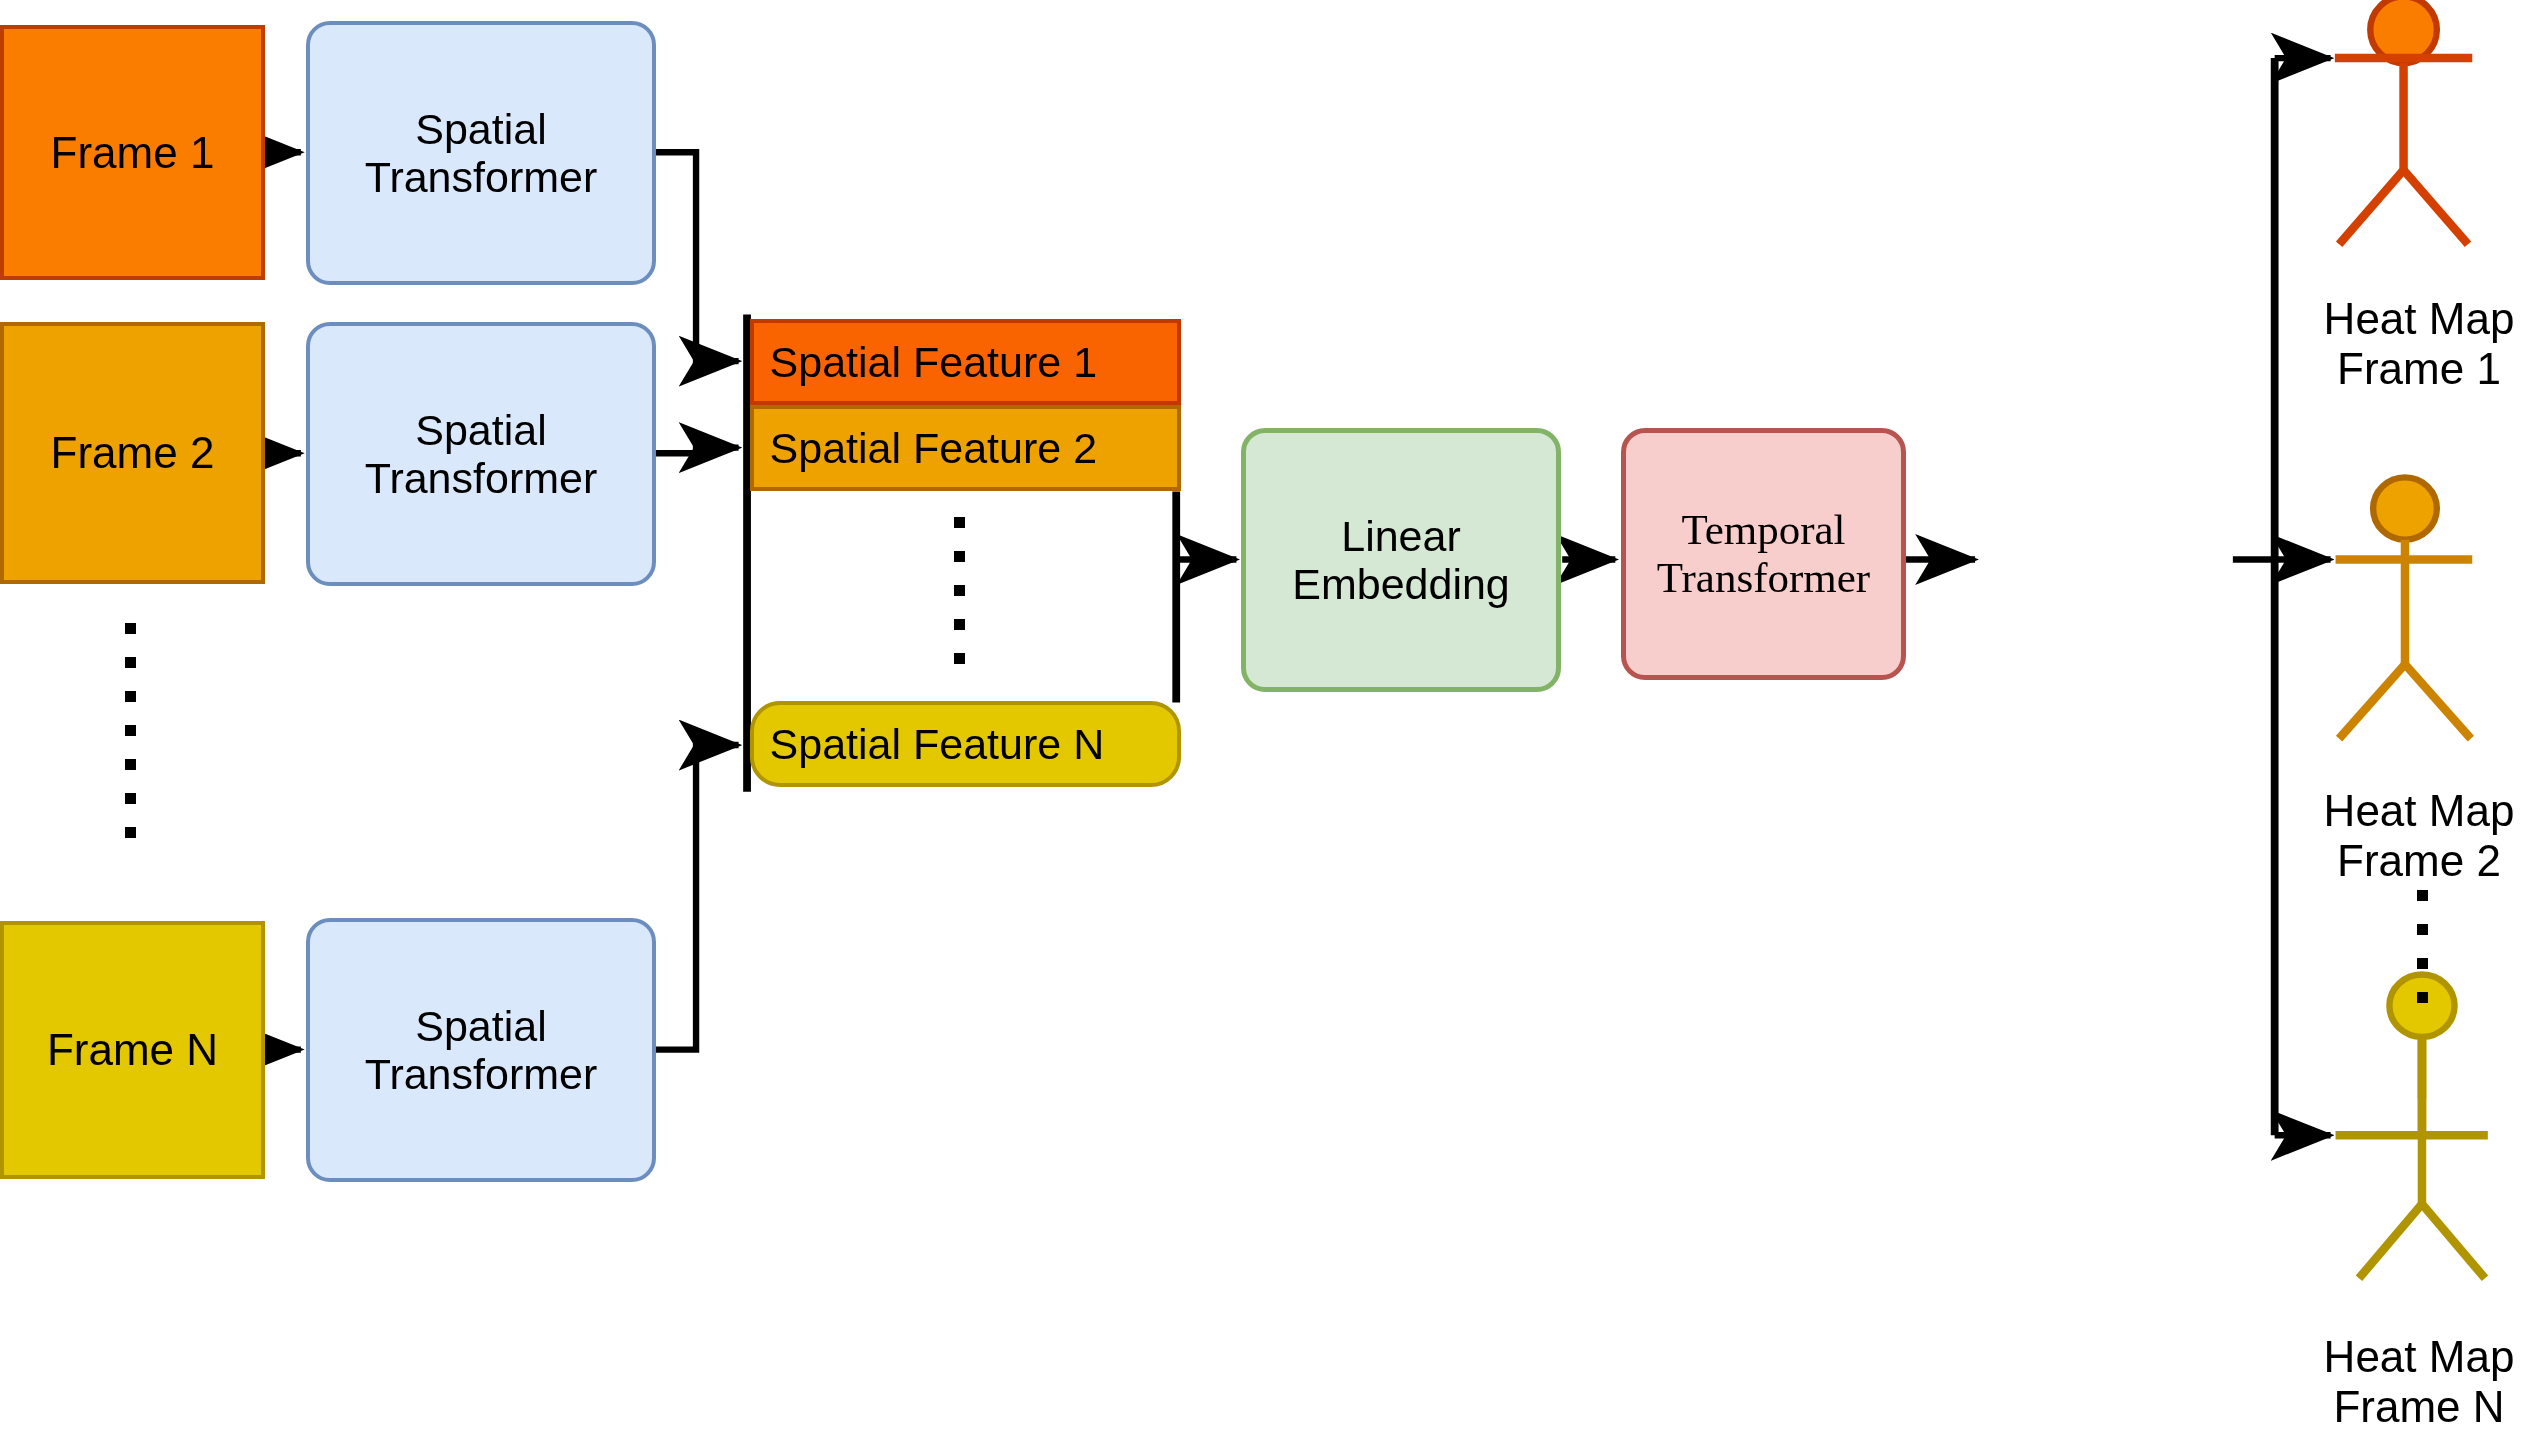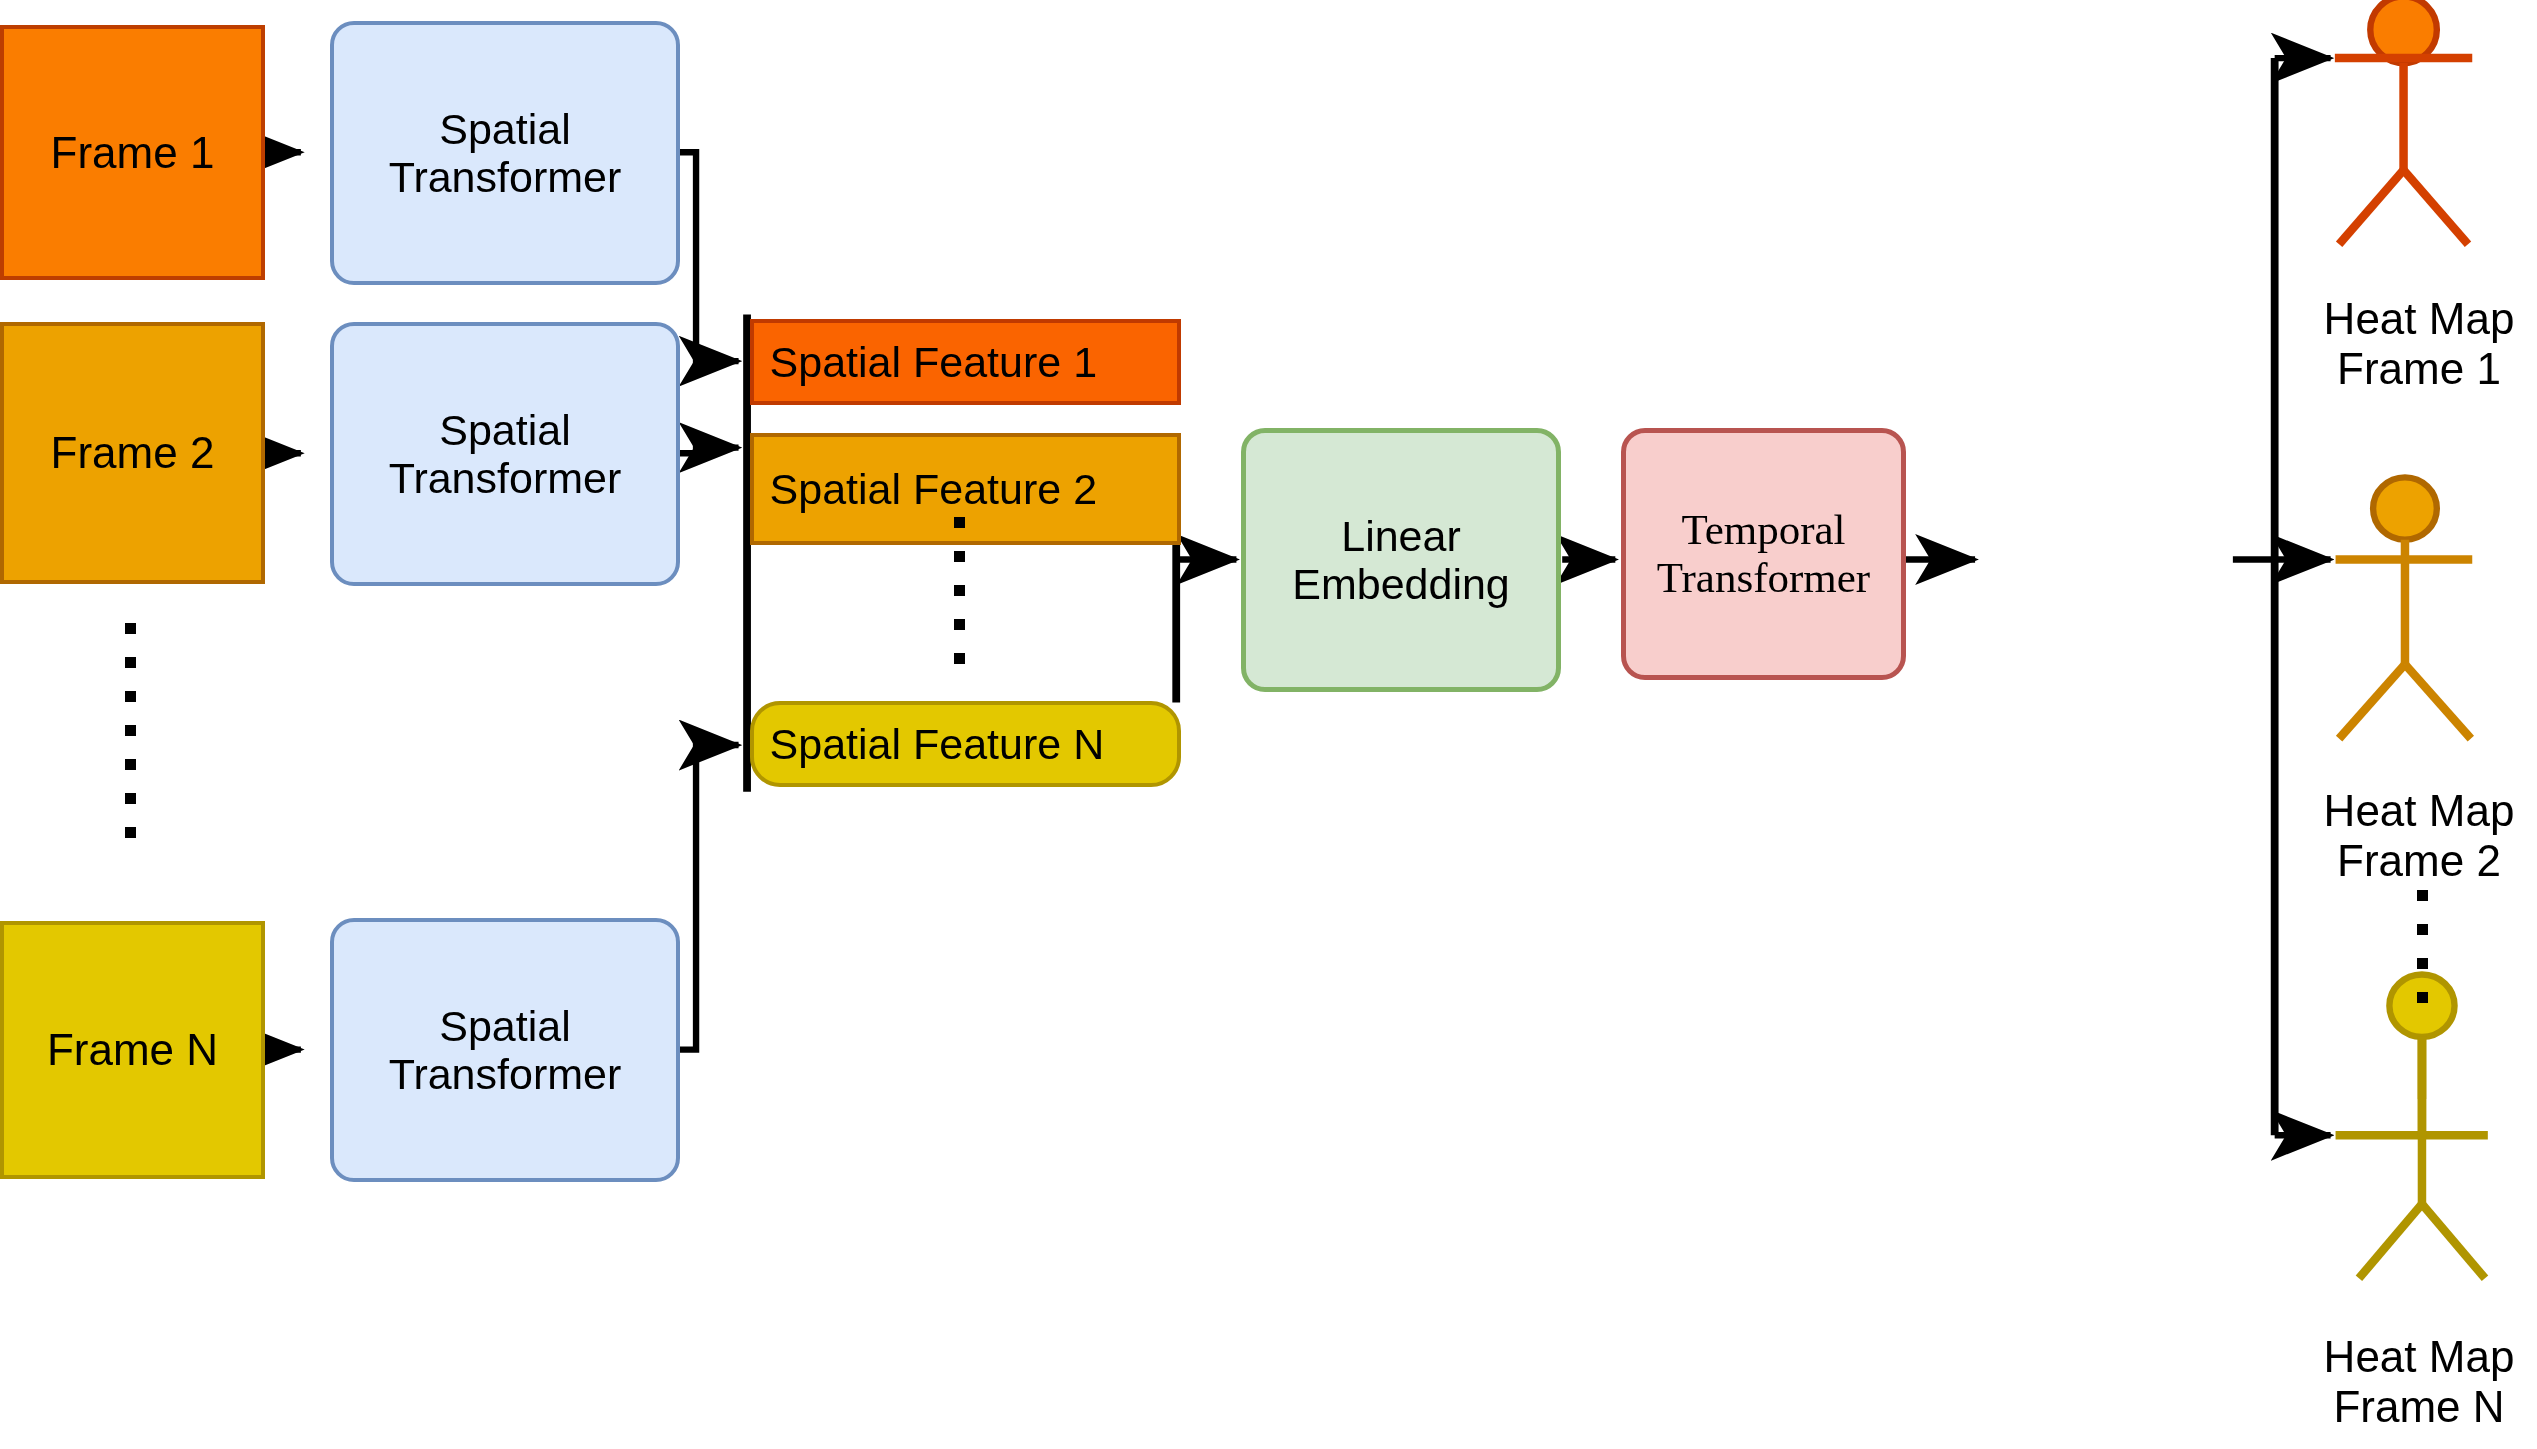--- a/index.html
+++ b/index.html
@@ -43,21 +43,20 @@
   .frame-1 { background:#FA7D00; border-color:#BD3E00; }
   .frame-2 { background:#EDA200; border-color:#B06800; }
   .frame-n { background:#E3C800; border-color:#B09500; }
 
   
   .xform-box {
     background: #DAE8FC;
     border: 4.3px solid #6C8EBF;
     border-radius: 24px;
     font-size: 43px;
-    margin-left: 24px;
   }
 
   
   .stack-wrap { position: absolute; }
   .feat-row {
     position: absolute;
     box-sizing: border-box;
     border-style: solid;
     border-width: 4.3px;
     display: flex;
@@ -208,21 +207,21 @@
 
   <div class="node frame-box frame-n" style="left:0px; top:921px; width:265px; height:258px;">Frame N</div>
 
   <div class="node xform-box" style="left:306px; top:918px; width:350px; height:264px;">
     <span style="white-space:pre-line;">Spatial
 Transformer</span>
   </div>
 
   <div class="stack-wrap" style="left:0; top:0; width:2538px; height:1449px;">
     <div class="feat-row feat-1" style="left:750px; top:319px; width:431px; height:86px;">Spatial Feature 1</div>
-    <div class="feat-row feat-2" style="left:750px; top:405px; width:431px; height:112px;margin-top:28px;">Spatial Feature 2</div>
+    <div class="feat-row feat-2" style="left:750px; top:405px; width:431px; height:86px;">Spatial Feature 2</div>
 
     <div class="dots" style="left:954px; top:517px;" id="dots-stack">
         <i></i>
         <i></i>
         <i></i>
         <i></i>
         <i></i>
       </div>
 
     <div class="feat-row feat-n" style="left:750px; top:701px; width:431px; height:86px;border-radius:30px;">Spatial Feature N</div>

